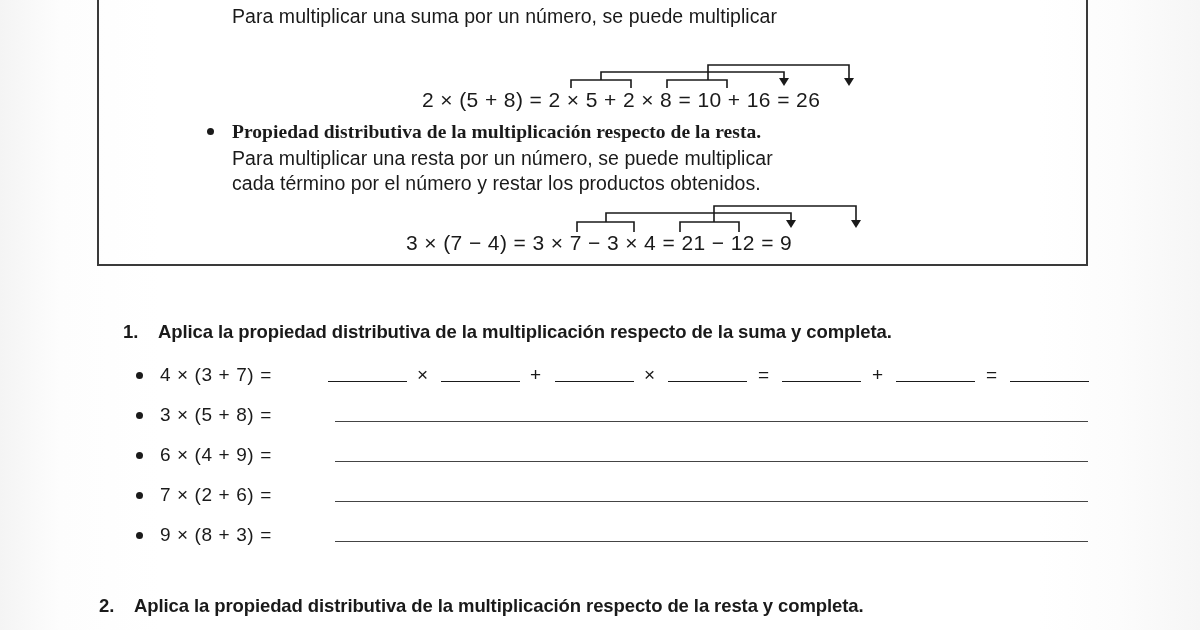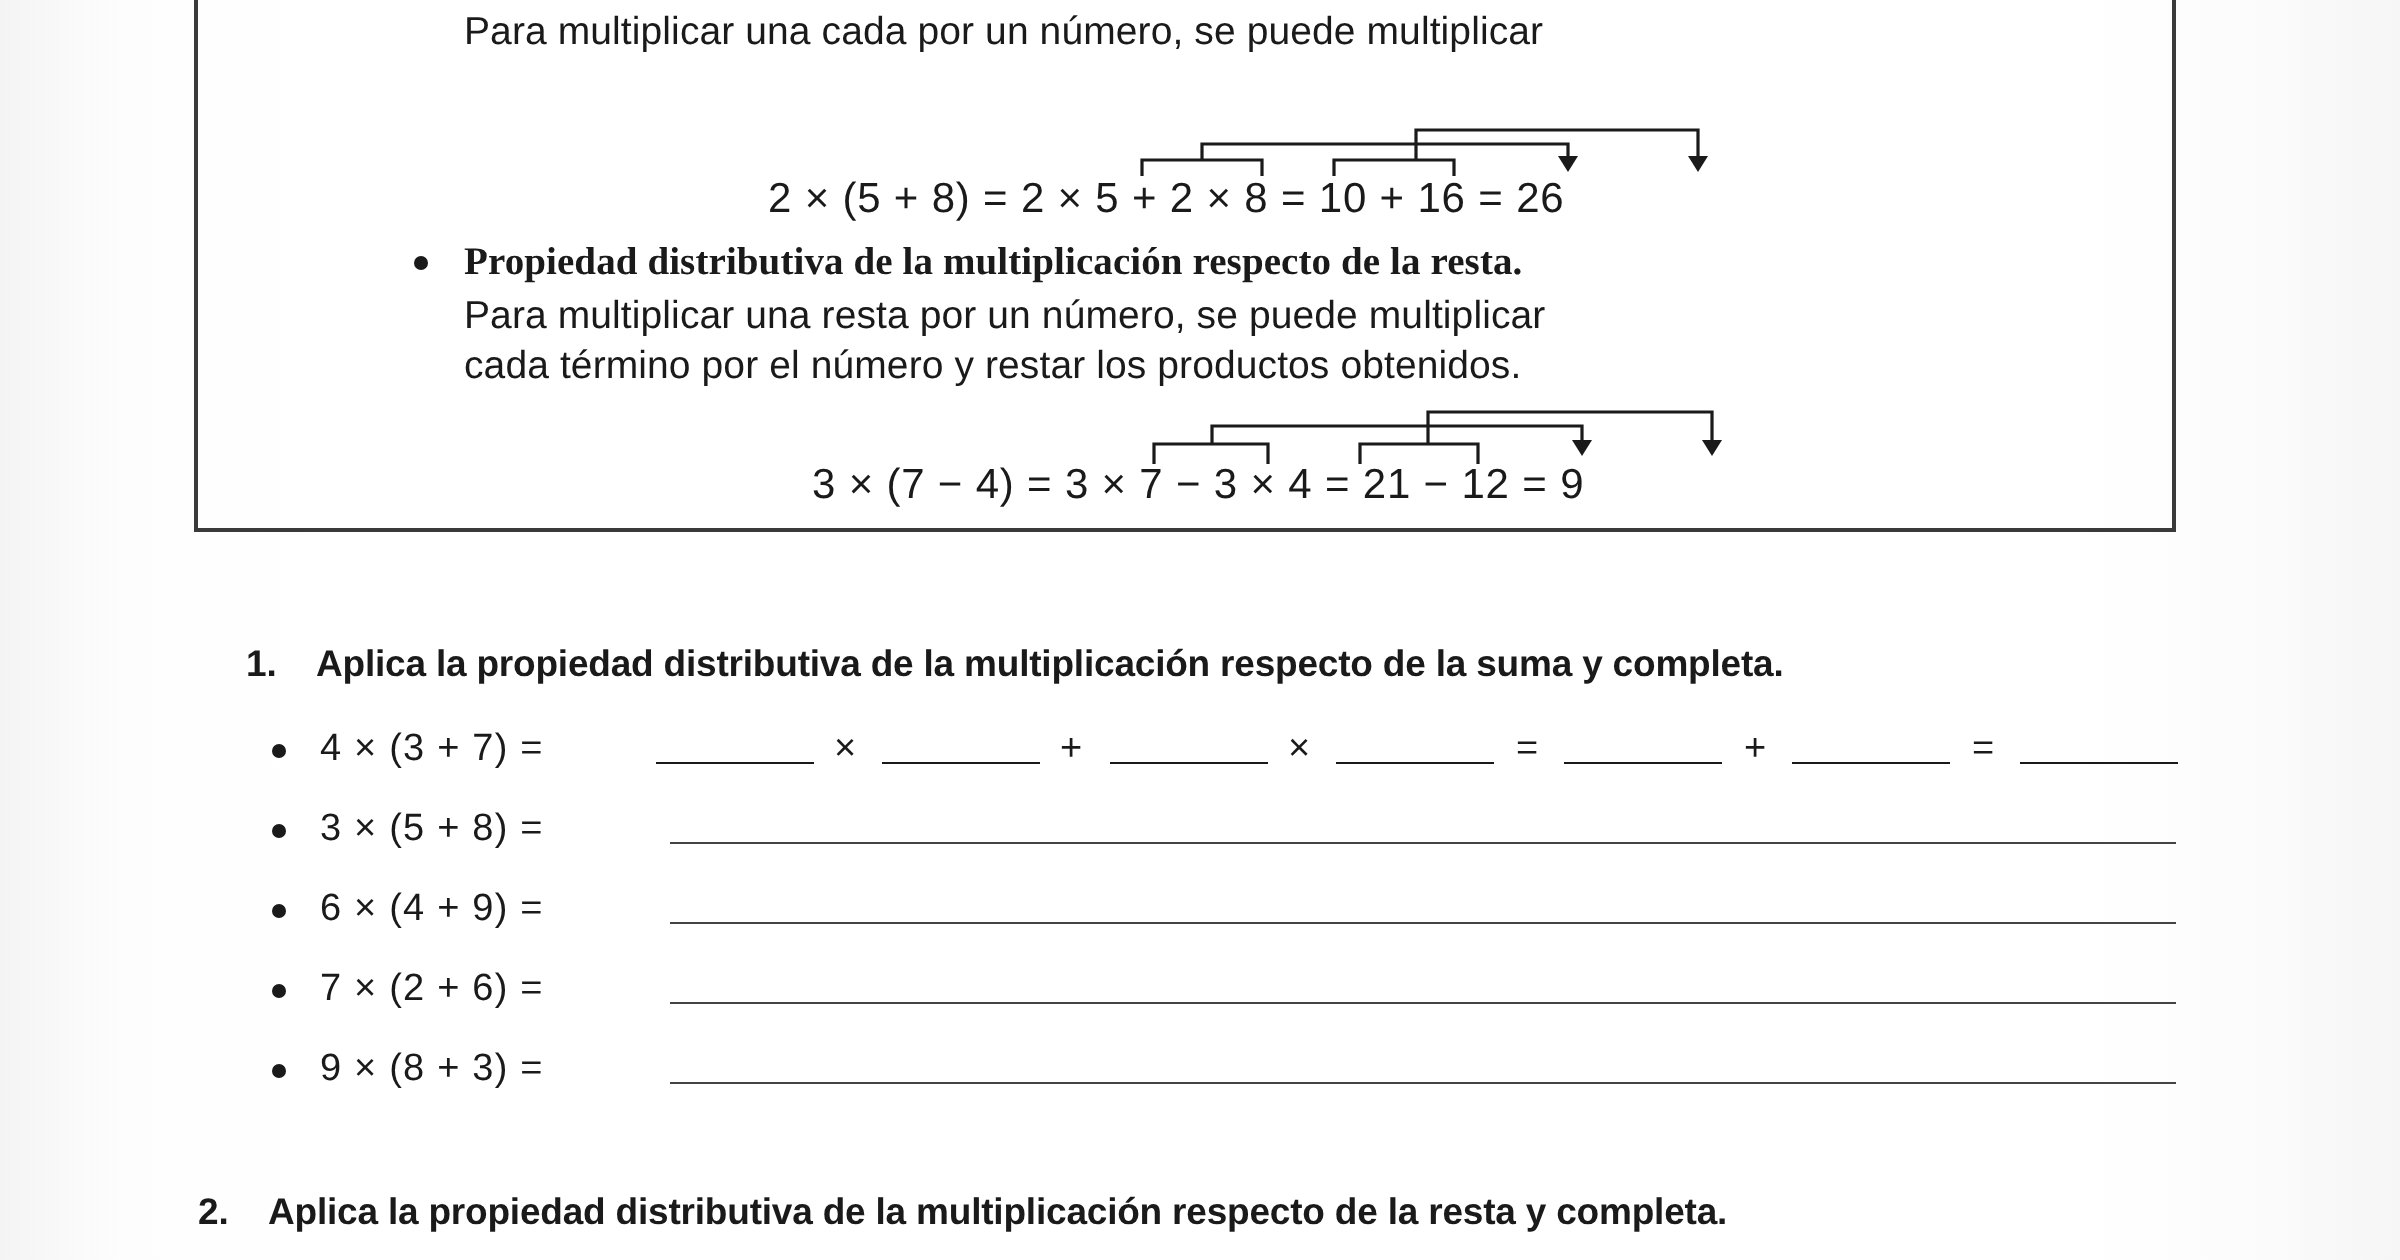--- a/index.html
+++ b/index.html
@@ -33,40 +33,40 @@
   .blank { position:absolute; height:0; border-bottom:1.6px solid #1a1a1a; }
   .op { position:absolute; font-size:19px; }
 </style>
 </head>
 <body>
 
 <div class="page">
 
   <div class="theory-box"></div>
 
-  <div class="line" style="left:232px; top:5px;">Para multiplicar una cada por un número, se puede multiplicar</div>
+  <div class="line" style="left:232px; top:5px;">Para multiplicar una suma por un número, se puede multiplicar</div>
 
   <svg class="arrows" style="left:0; top:0;" width="1200" height="120">
     <g stroke="#1a1a1a" stroke-width="1.6" fill="none">
 
       <polyline points="571,88 571,80 631,80 631,88"></polyline>
 
       <polyline points="667,88 667,80 727,80 727,88"></polyline>
 
       <polyline points="601,80 601,72 784,72 784,80"></polyline>
 
       <polyline points="708,80 708,65 849,65 849,80"></polyline>
     </g>
     <g fill="#1a1a1a">
       <polygon points="779,78 789,78 784,86"></polygon>
       <polygon points="844,78 854,78 849,86"></polygon>
     </g>
   </svg>
 
-  <div class="eq" style="left:384px; top:88px;">
+  <div class="eq" style="left:422px; top:88px;">
     <span>2 × (5 + 8) =</span>
     <span>2 × 5</span>
     <span>+</span>
     <span>2 × 8</span>
     <span>=</span>
     <span>10</span>
     <span>+</span>
     <span>16</span>
     <span>=</span>
     <span>26</span>

